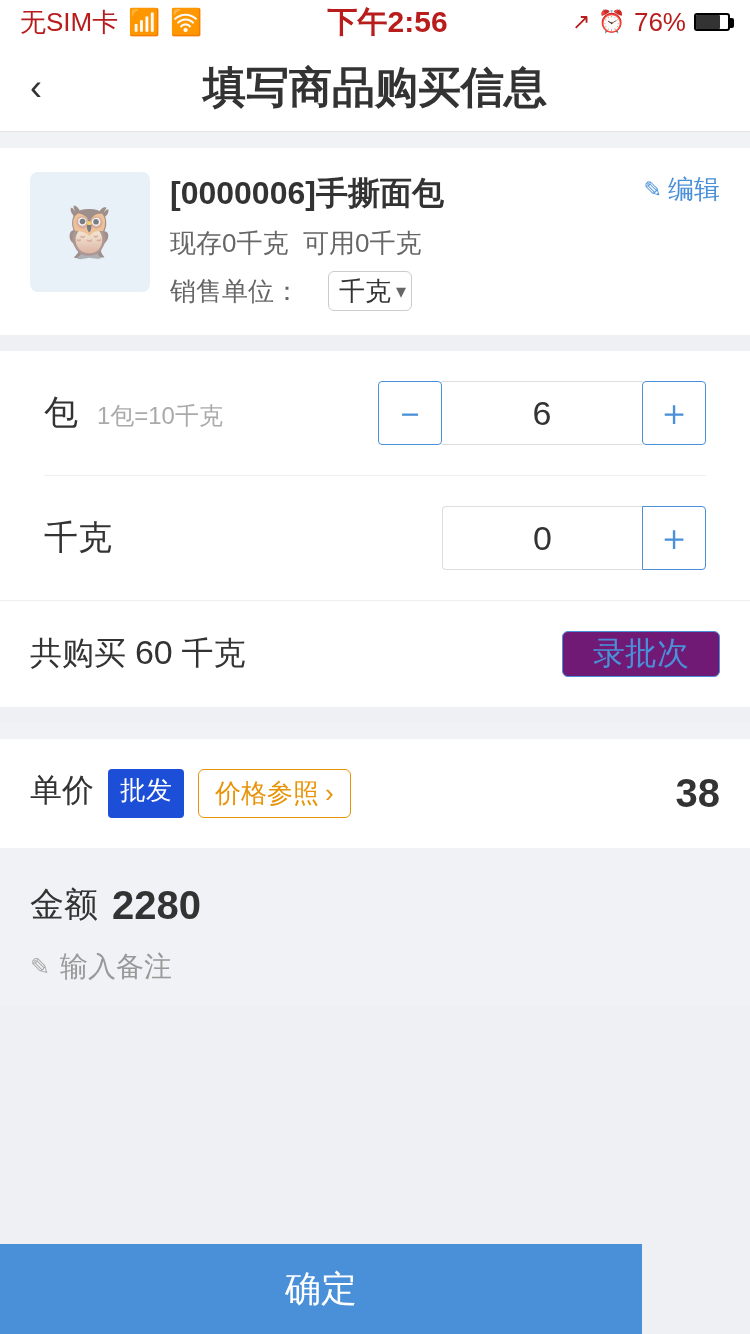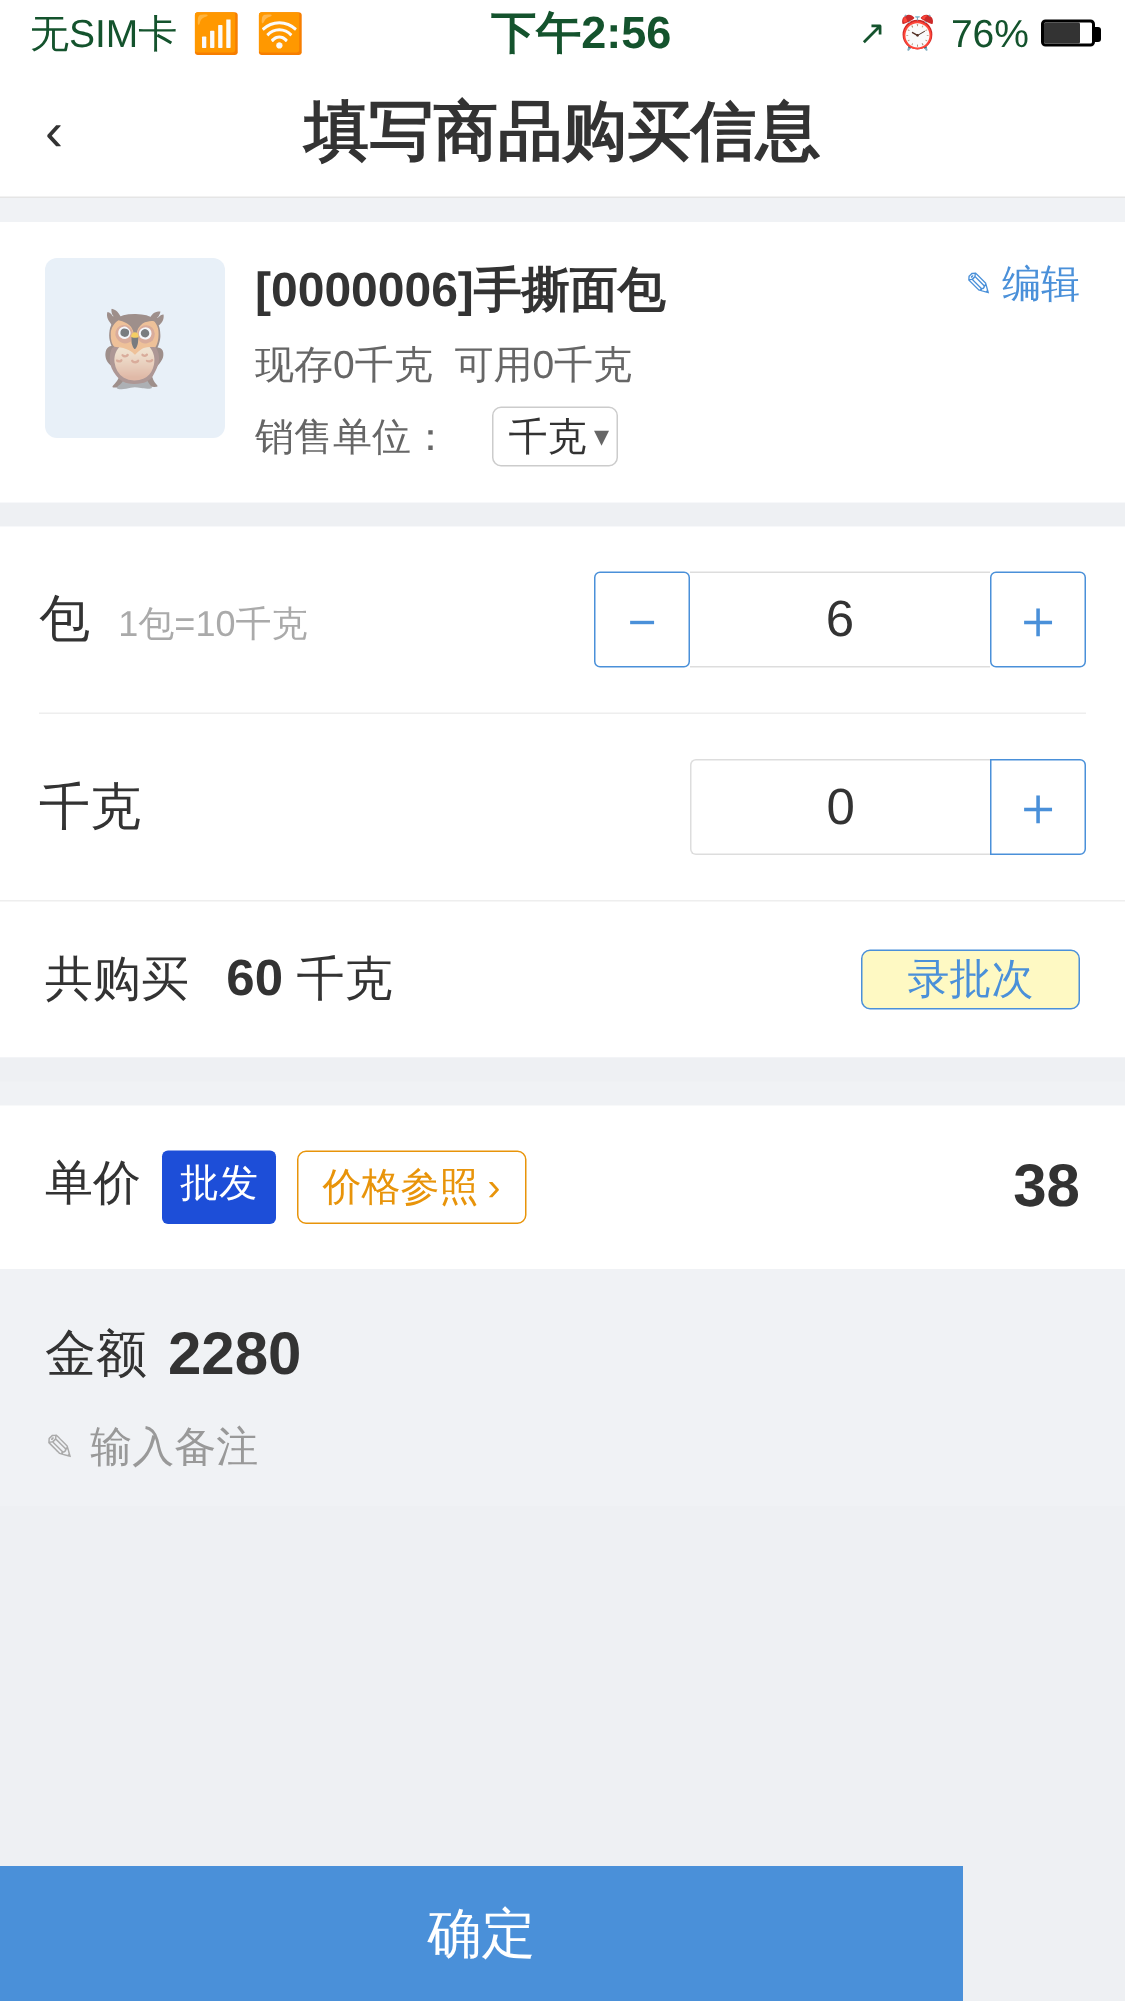--- a/index.html
+++ b/index.html
@@ -17,21 +17,21 @@
     .status-bar {
       width: 750px;
       height: 44px;
       background: #fff;
       display: flex;
       align-items: center;
       justify-content: space-between;
       padding: 0 20px;
       font-size: 28px;
       font-weight: 500;
-      color: #14532d;
+      color: #b91c1c;
     }
     .status-left { display: flex; align-items: center; gap: 10px; font-size: 26px; }
     .status-center { font-size: 30px; font-weight: 600; }
     .status-right { display: flex; align-items: center; gap: 8px; font-size: 26px; }
 
     
     .nav-bar {
       width: 750px;
       height: 88px;
       background: #fff;
@@ -136,21 +136,21 @@
     
     .section-sep {
       width: 750px;
       height: 16px;
       background: #eef0f3;
     }
 
     
     .quantity-section {
       background: #fff;
-      padding: 0 26px;
+      padding: 0 44px;
     }
     .qty-row {
       display: flex;
       align-items: center;
       justify-content: space-between;
       padding: 30px 0;
       border-bottom: 1px solid #eee;
     }
     .qty-row:last-child { border-bottom: none; }
     .qty-label {
@@ -202,22 +202,22 @@
       justify-content: space-between;
       border-top: 1px solid #eee;
     }
     .total-label {
       font-size: 32px;
       color: #333;
     }
     .record-btn {
       border: 1px solid #4a90d9;
       color: #4a90d9;
-      background: #fef9c3;
-      font-size: 28px;
+      background: #701a75;
+      font-size: 32px;
       padding: 0 30px;
       border-radius: 6px;
       cursor: pointer;
     }
 
     
     .price-section {
       background: #fff;
       margin-top: 16px;
       padding: 30px 30px;
@@ -392,21 +392,21 @@
     <div class="qty-controls">
       <input class="qty-input" type="text" value="0" style="border-left: 1px solid rgb(221, 221, 221); border-radius: 4px 0px 0px 4px;">
       <button class="qty-btn" style="border-radius:0 4px 4px 0;">＋</button>
     </div>
   </div>
 </div>
 
 <div class="total-section">
   <div>
     <span class="total-label">
-      <span>共购买</span>&nbsp;<strong style="font-weight:700;font-size:34px;margin-left:16px;">60</strong>&nbsp;<span>千克</span>
+      <span>共购买</span>&nbsp;<strong style="font-weight:400;font-size:34px;">60</strong>&nbsp;<span>千克</span>
     </span>
   </div>
   <button class="record-btn">录批次</button>
 </div>
 
 <div class="section-sep"></div>
 
 <div class="price-section">
   <div class="price-left">
     <span class="price-label">单价</span>

